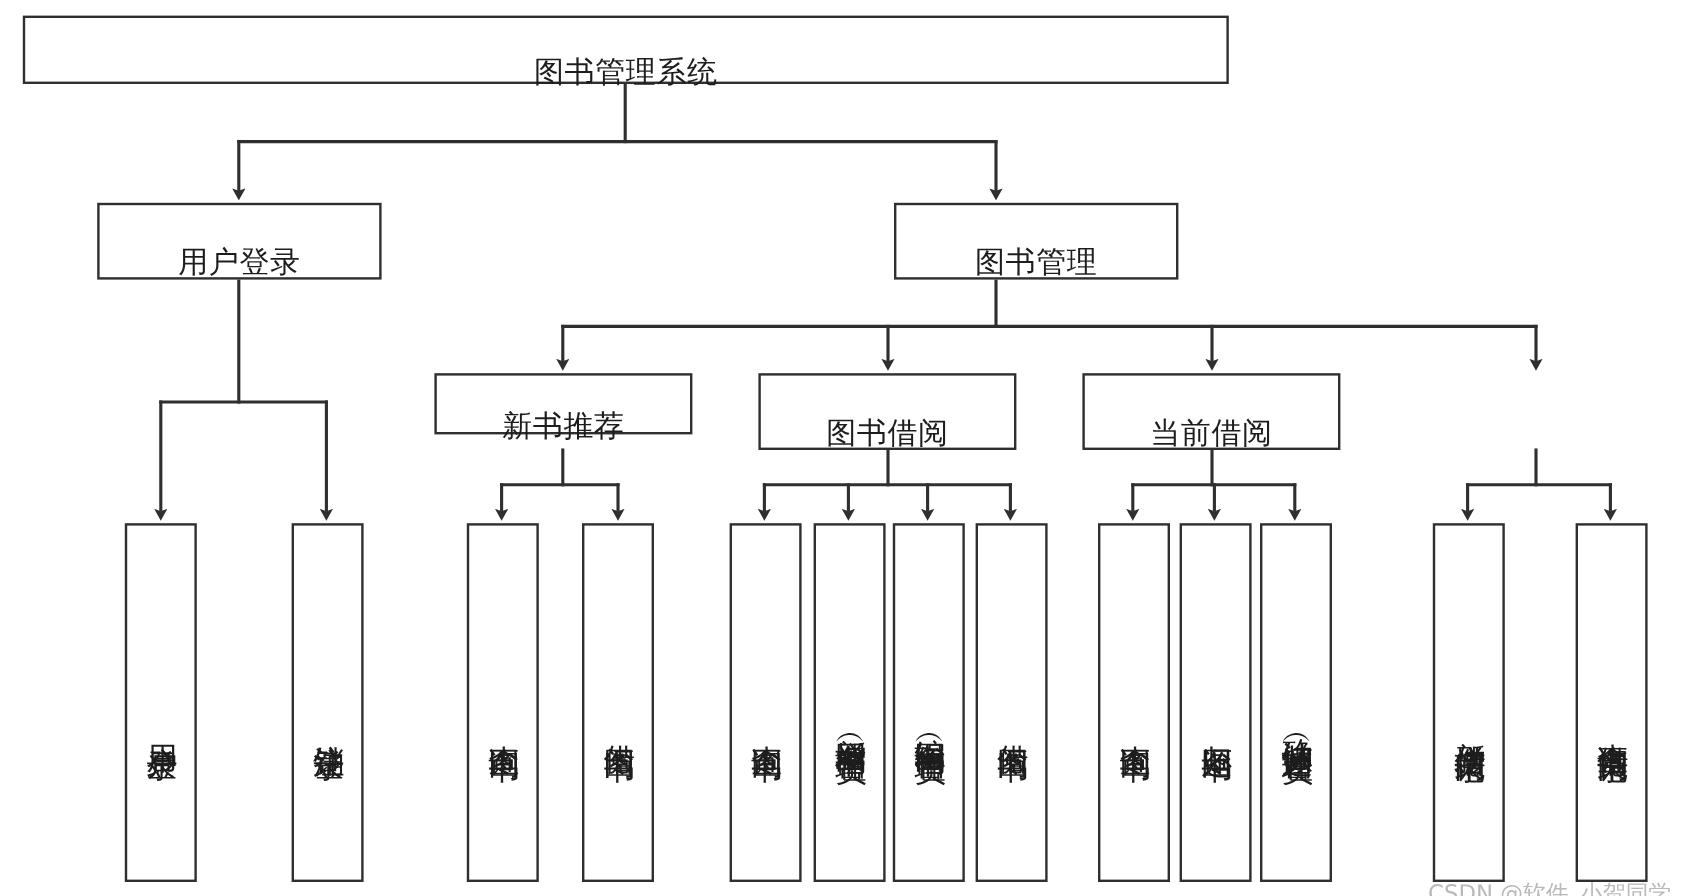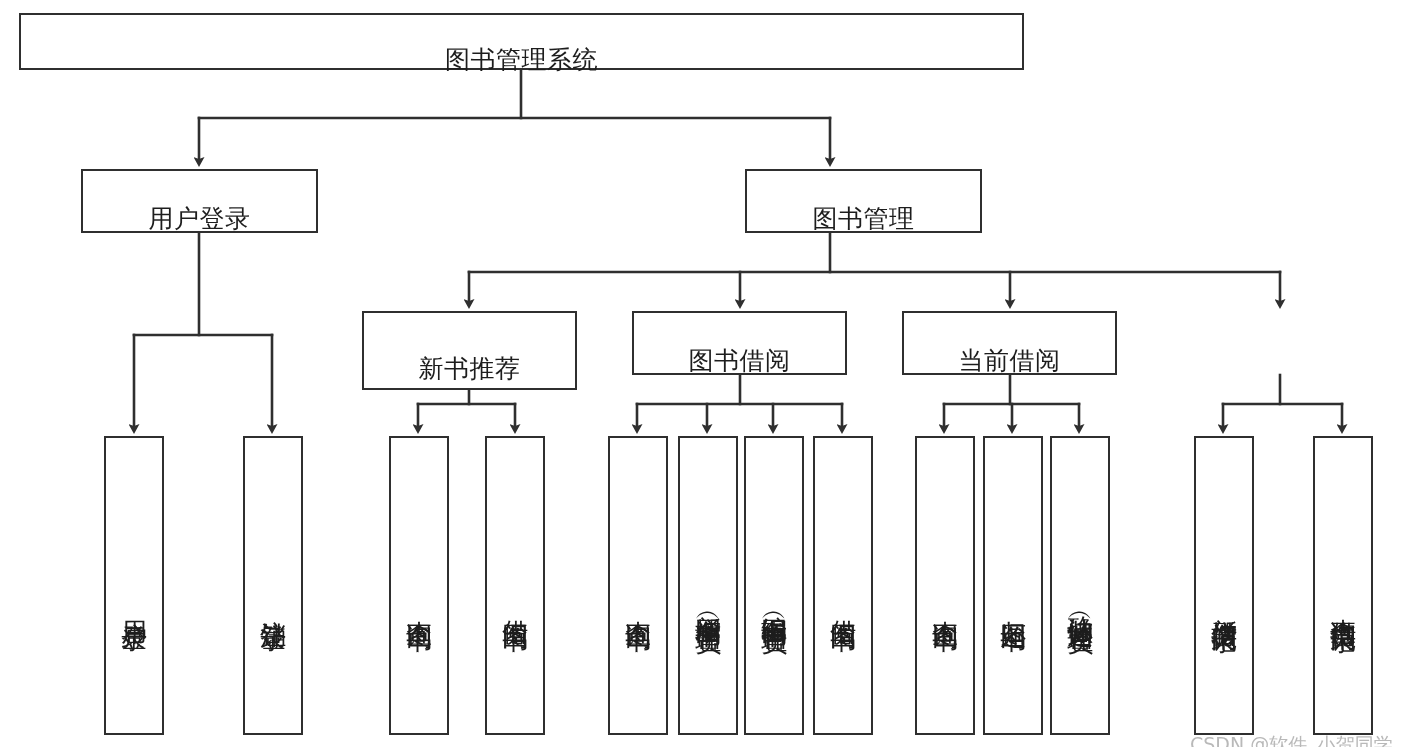--- a/index.html
+++ b/index.html
@@ -133,21 +133,21 @@
     <span class="label">图书管理系统</span>
   </div>
 
   <div class="node h" style="left:81px; top:169px; width:237px; height:64px;">
     <span class="label">用户登录</span>
   </div>
   <div class="node h" style="left:745px; top:169px; width:237px; height:64px;">
     <span class="label">图书管理</span>
   </div>
 
-  <div class="node h" style="left:362px; top:311px; width:215px; height:79px;">
+  <div class="node h" style="left:362px; top:311px; width:215px; height:51px;">
     <span class="label">新书推荐</span>
   </div>
   <div class="node h" style="left:632px; top:311px; width:215px; height:64px;">
     <span class="label">图书借阅</span>
   </div>
   <div class="node h" style="left:902px; top:311px; width:215px; height:64px;">
     <span class="label">当前借阅</span>
   </div>
 
   <div class="node v" style="left:104px; top:436px; width:60px; height:299px;">

